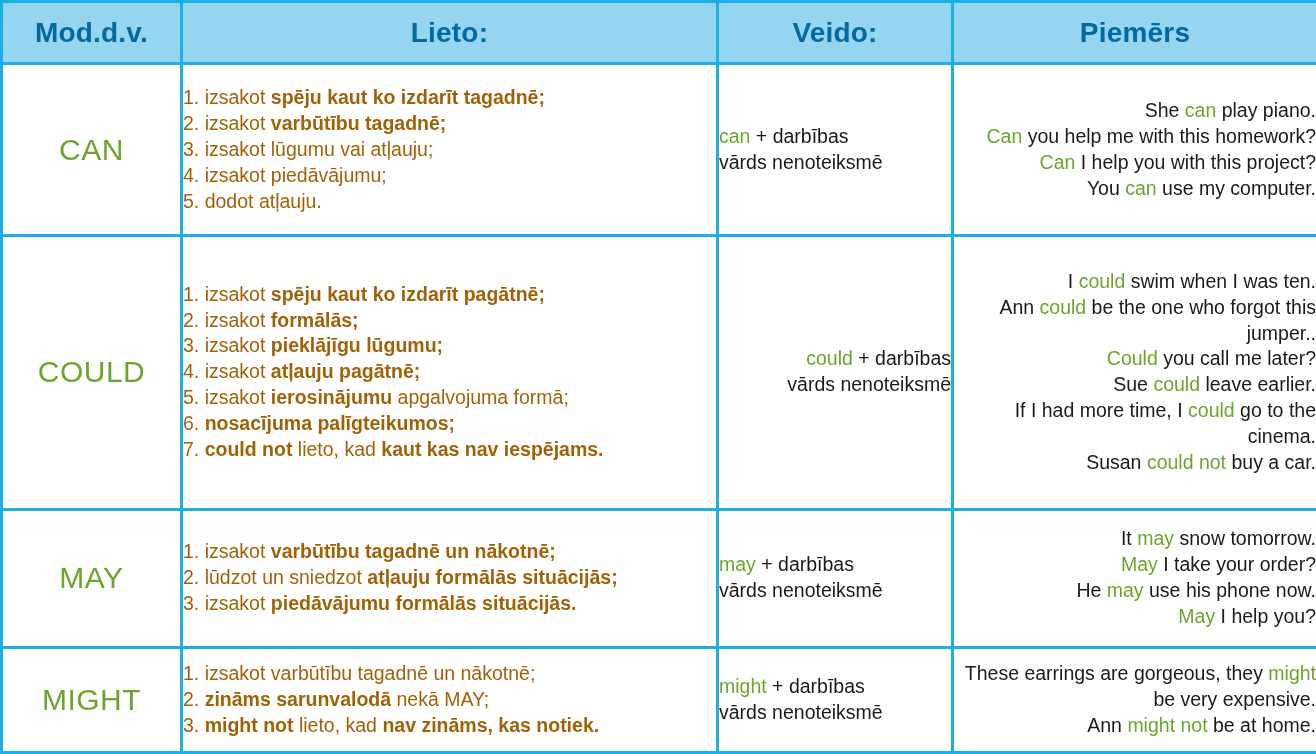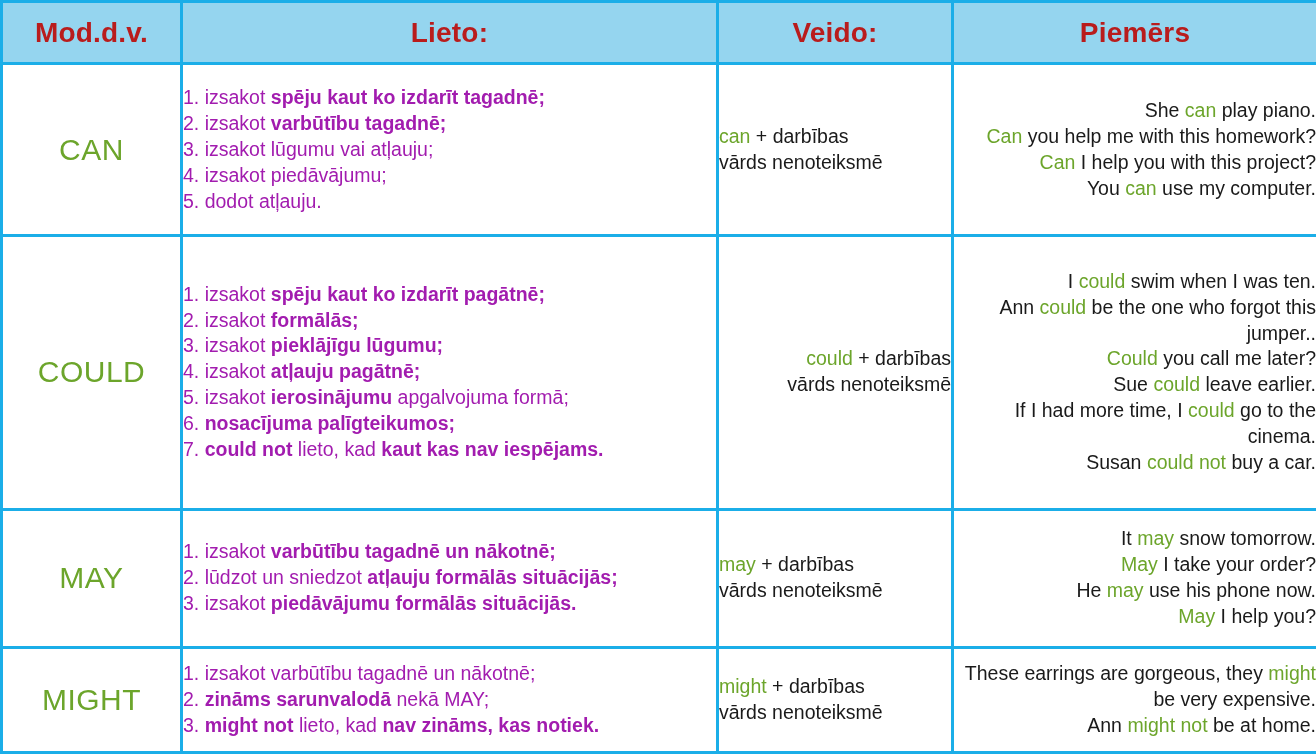--- a/index.html
+++ b/index.html
@@ -25,35 +25,35 @@
   col.c2{width:536px;}
   col.c3{width:235px;}
   col.c4{width:365px;}
 
   thead th{
     background:#95D5EF;
     height:62px;
     text-align:center;
     font-weight:bold;
     font-size:28px;
-    color:#b91c1c;
+    color:#0369a1;
     letter-spacing:.2px;
   }
 
   td.modal-cell{
     text-align:center;
     color:#6CA52B;
     font-size:30px;
     letter-spacing:.5px;
   }
   td.use-cell{
     padding:6px 8px 6px 18px;
     font-size:19.5px;
     line-height:1.33;
-    color:#a21caf;
+    color:#a16207;
   }
   td.form-cell{
     padding:6px 10px 6px 18px;
     font-size:19.5px;
     line-height:1.33;
     color:#1a1a1a;
   }
   td.example-cell{
     padding:6px 8px 6px 18px;
     font-size:19.5px;

